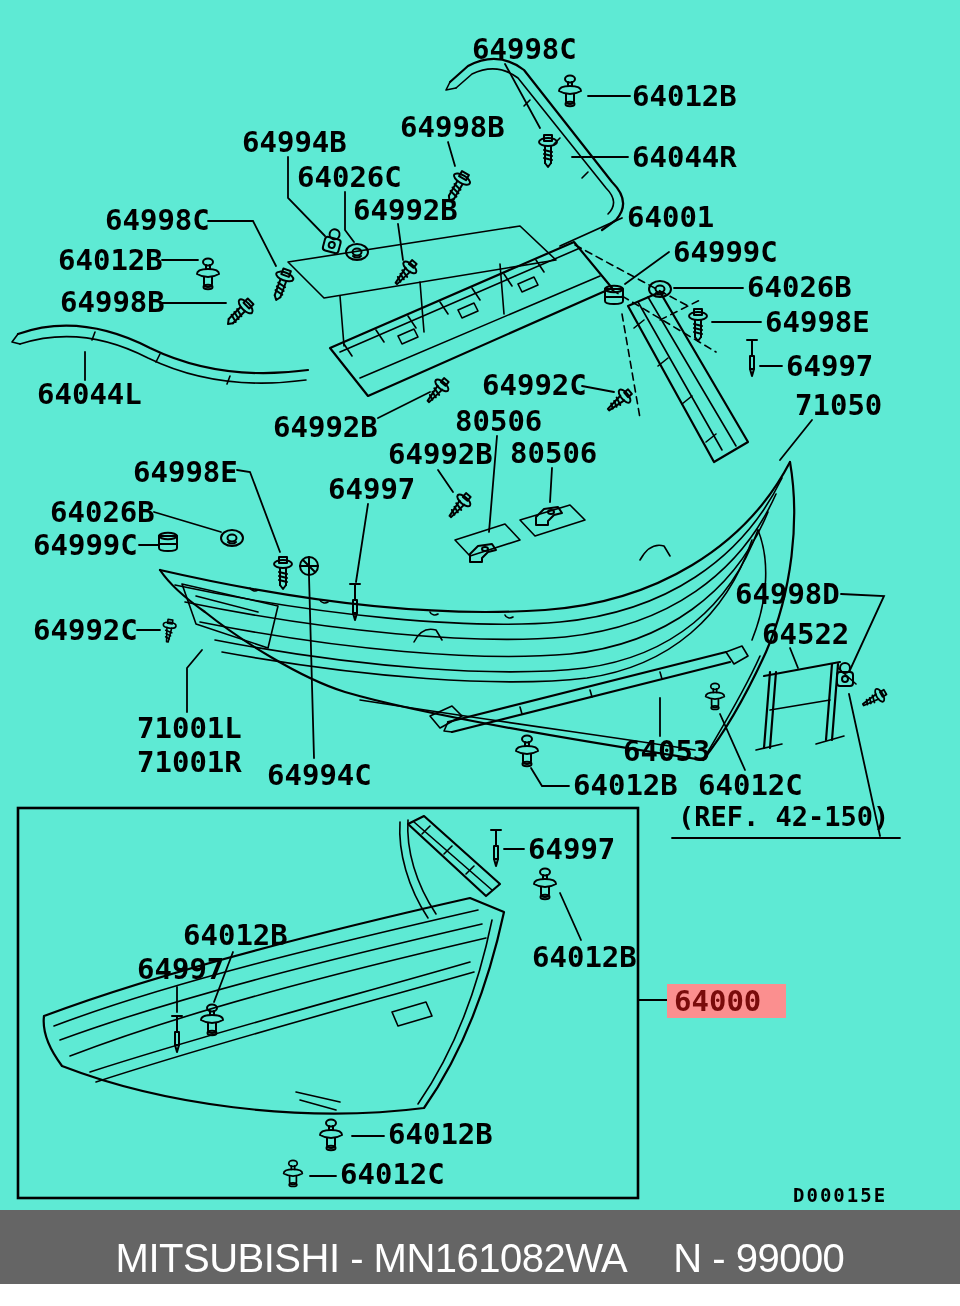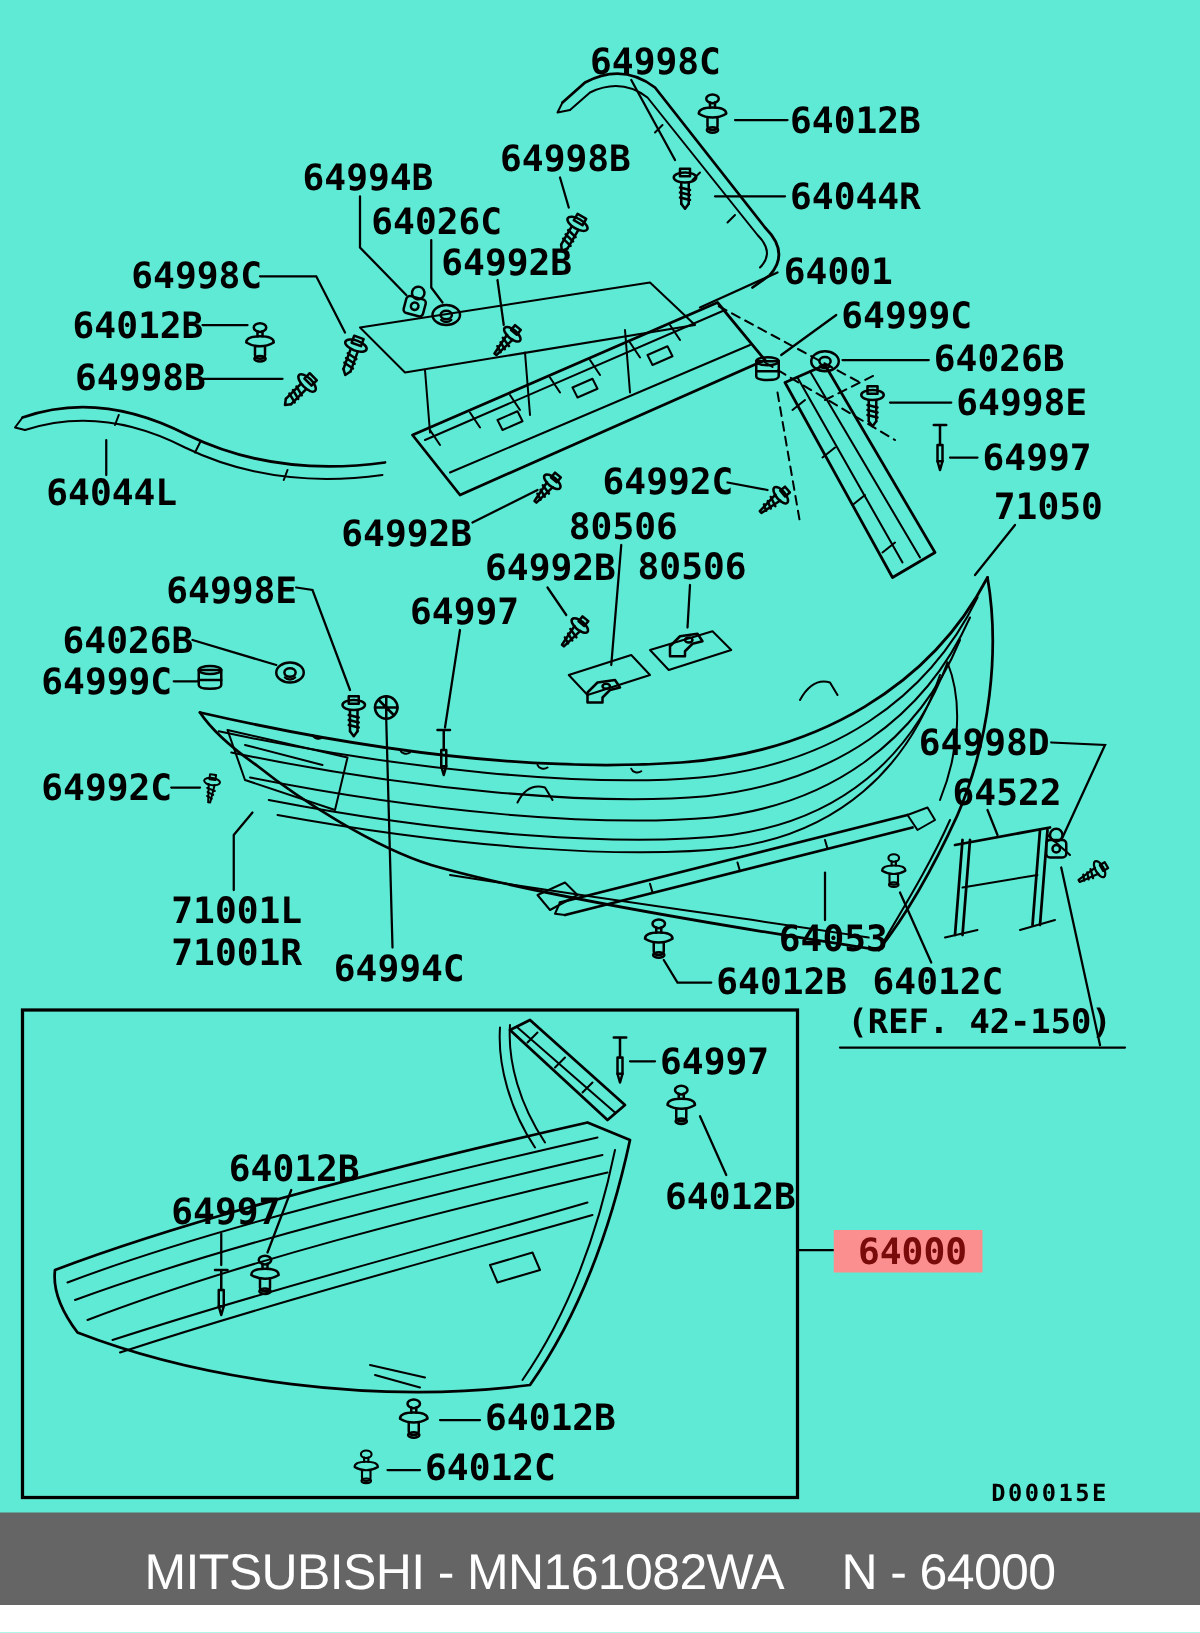--- a/index.html
+++ b/index.html
@@ -8,21 +8,21 @@
   svg{position:absolute;left:0;top:0;}
   .art{fill:none;stroke:#000;stroke-width:2.2;stroke-linejoin:round;stroke-linecap:round;}
   .thin{stroke-width:1.6;}
   .dash{stroke-dasharray:7 5;stroke-width:1.6;}
   .leader{fill:none;stroke:#000;stroke-width:1.8;stroke-linecap:round;}
   .lbl{font:bold 29px "DejaVu Sans Mono",monospace;fill:#000;letter-spacing:0;}
   .lbl.small{font-size:27px;}
   .fast{fill:none;stroke:#000;stroke-width:2;stroke-linejoin:round;stroke-linecap:round;}
   .highlight{position:absolute;left:667px;top:984px;width:119px;height:34px;
         background:#fb8f8f;color:#7a0b0b;font:bold 29px "DejaVu Sans Mono",monospace;
-        line-height:34px;padding-left:7px;box-sizing:border-box;text-align:center;}
+        line-height:34px;padding-left:7px;box-sizing:border-box;}
   .watermark{position:absolute;left:793px;top:1184px;color:#000;
         font:bold 19px "DejaVu Sans Mono",monospace;letter-spacing:2px;}
   .footer{position:absolute;left:0;top:1210px;width:960px;height:96px;background:#656565;
         display:flex;align-items:center;justify-content:center;gap:46px;
         font-family:"Liberation Sans",sans-serif;}
   .footer span{color:#fff;font-size:40px;letter-spacing:-0.5px;white-space:pre;}
 </style>
 </head>
 <body>
 
@@ -279,16 +279,16 @@
     <text class="lbl" x="340" y="1184">64012C</text>
   </g>
 </svg>
 
 <div class="highlight">64000</div>
 
 <div class="watermark">D00015E</div>
 
 <div class="footer">
   <span>MITSUBISHI - MN161082WA</span>
-  <span>N - 64000</span>
+  <span>N - 99000</span>
 </div>
 
 </div>
 
 </body></html>

